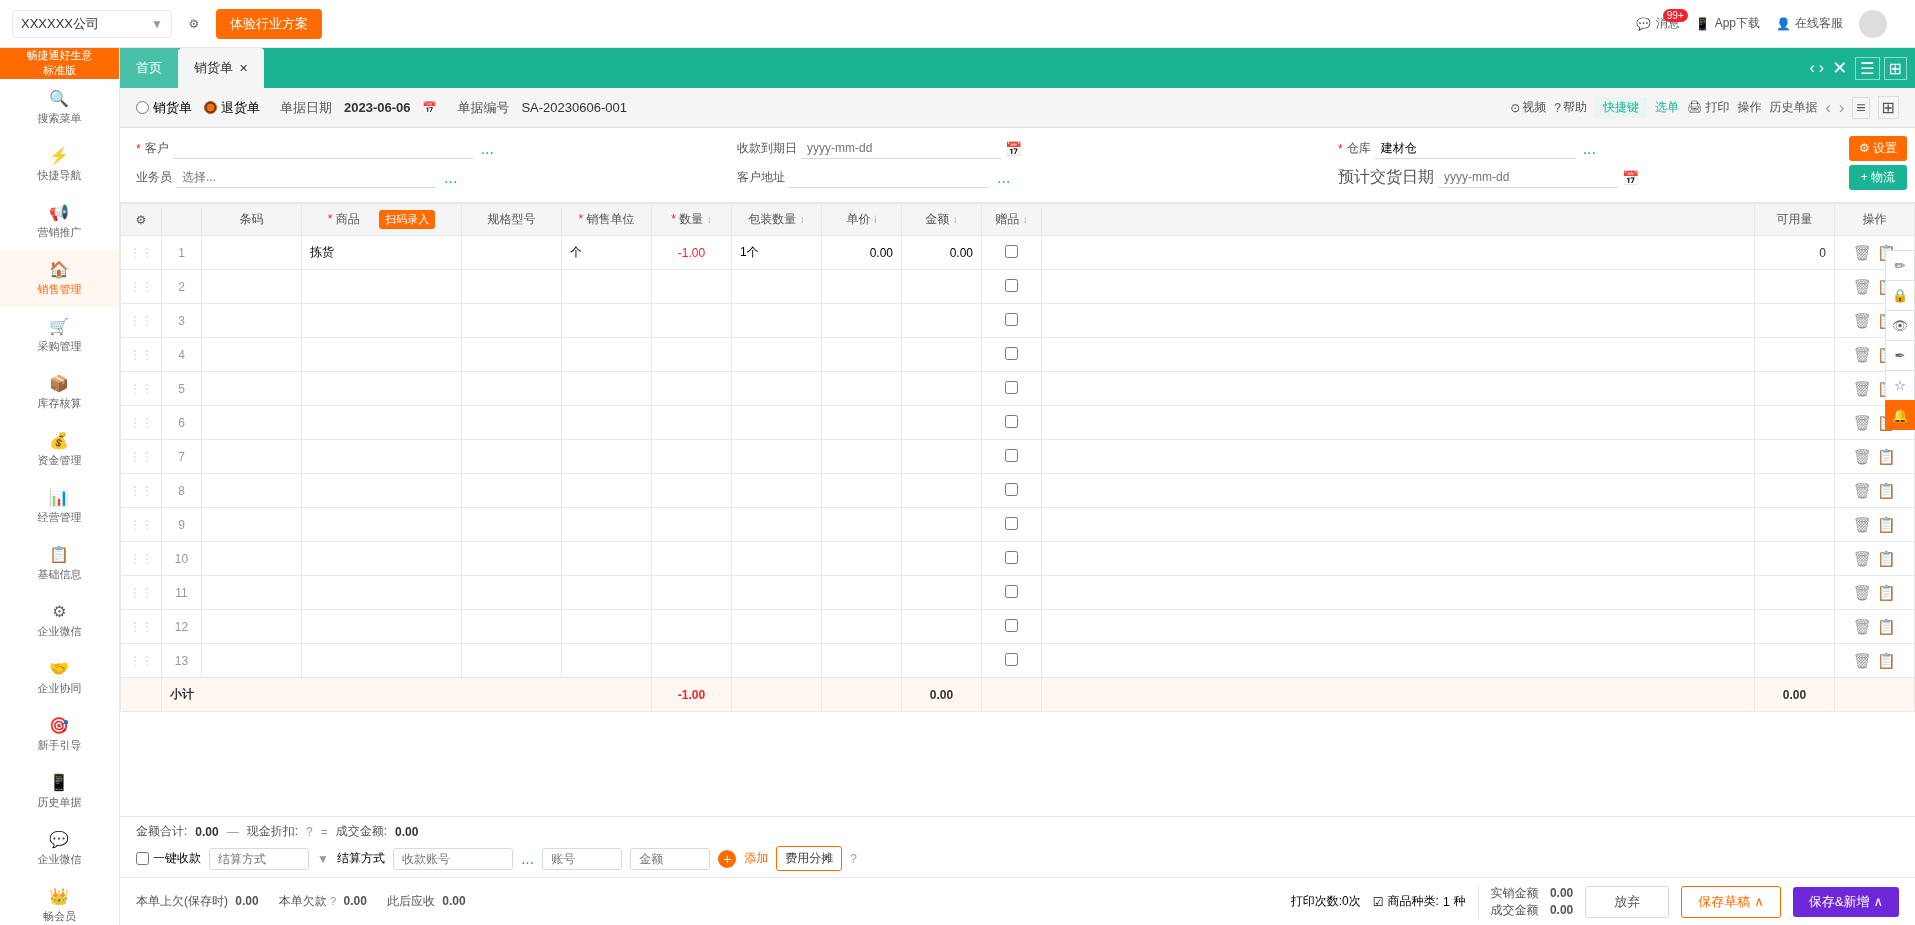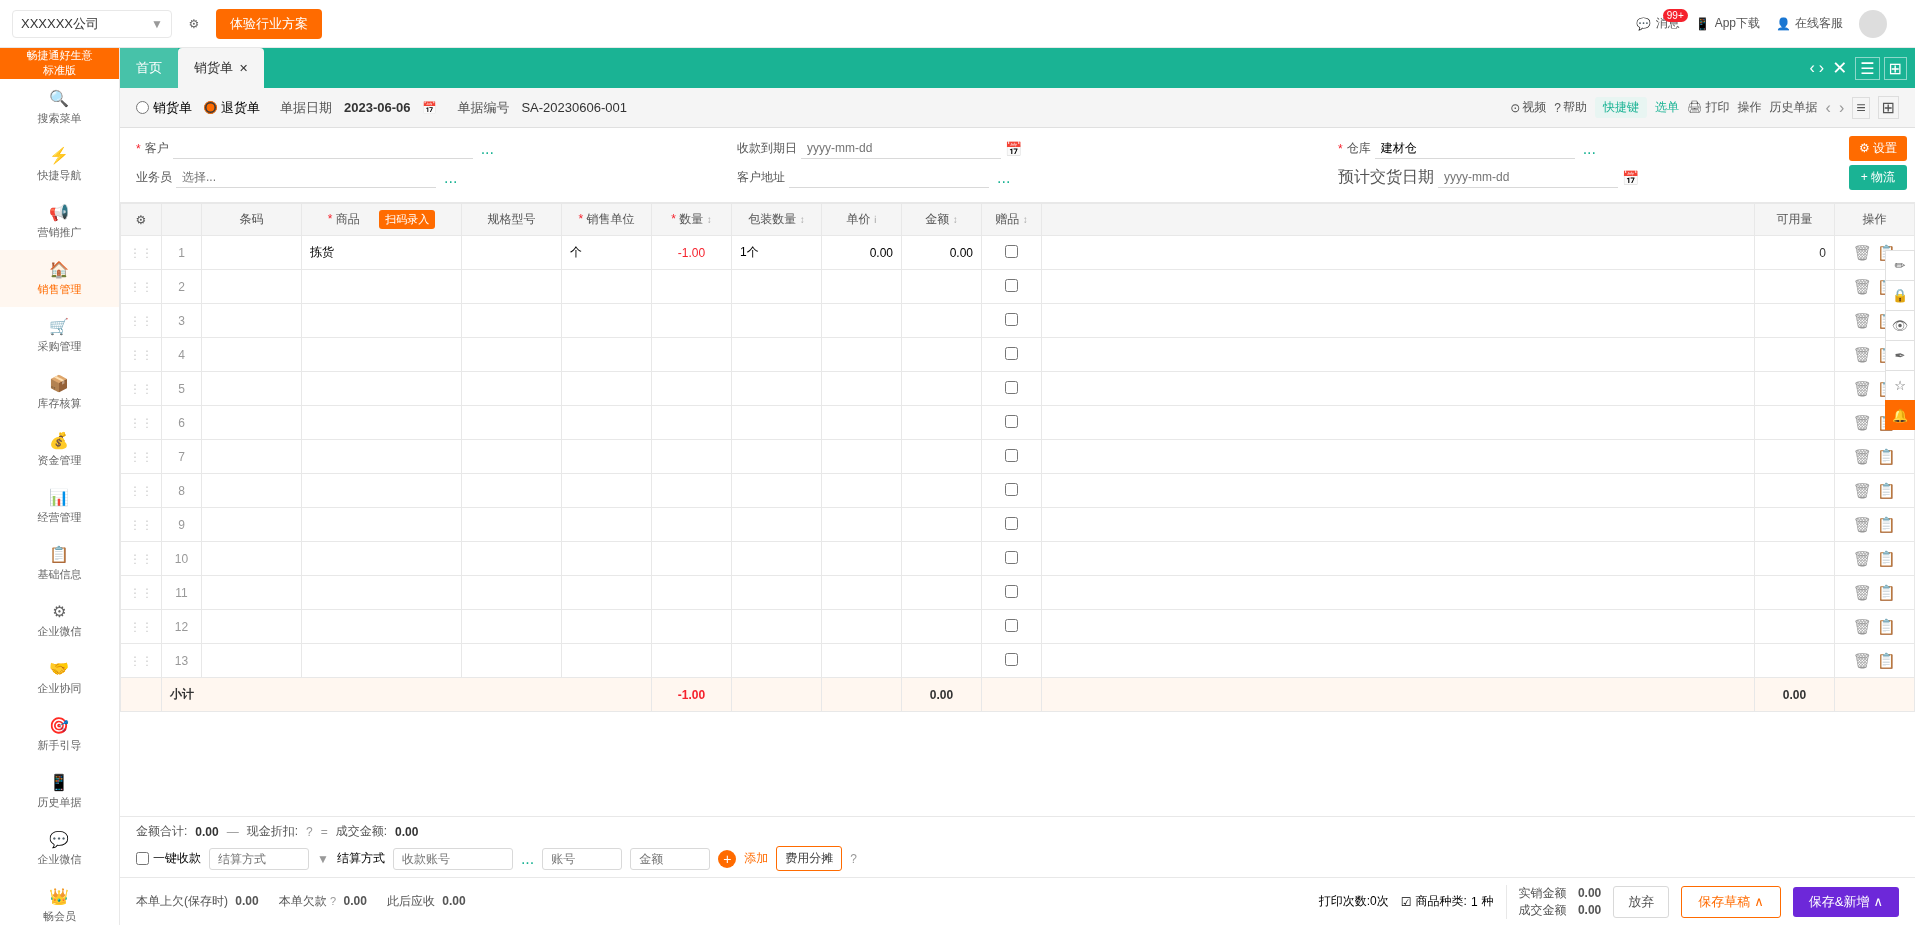--- a/index.html
+++ b/index.html
@@ -39,21 +39,21 @@
     .tab-close { margin-left: 6px; font-size: 11px; cursor: pointer; }
     .tab-home { background: rgba(255,255,255,0.2); color: #fff; }
     table { width: 100%; border-collapse: collapse; }
     table th { background: #f5f5f5; border: 1px solid #e8e8e8; padding: 6px 8px; font-size: 12px; color: #555; text-align: center; font-weight: normal; white-space: nowrap; position: sticky; top: 0; z-index: 1; }
     table td { border: 1px solid #e8e8e8; padding: 5px 8px; font-size: 12px; color: #333; text-align: center; height: 34px; }
     .subtotal-row td { background: #fff7f0; font-weight: bold; }
 
     
     .bottom-bar { height: 48px; background: #fff; border-top: 1px solid #e8e8e8; display: flex; align-items: center; padding: 0 16px; gap: 16px; flex-shrink: 0; }
     .bottom-info { display: flex; align-items: center; gap: 20px; font-size: 12px; color: #555; }
-    .btn-abandon { border: 1px solid #d9d9d9; background: #fff; border-radius: 3px; padding: 6px 14px; cursor: pointer; font-size: 13px; color: #555; }
+    .btn-abandon { border: 1px solid #d9d9d9; background: #fff; border-radius: 3px; padding: 6px 28px; cursor: pointer; font-size: 13px; color: #555; }
     .btn-save-draft { border: 1px solid #ff6b00; background: #fff; color: #ff6b00; border-radius: 3px; padding: 6px 16px; cursor: pointer; font-size: 13px; display: flex; align-items: center; gap: 4px; }
     .btn-save-new { background: #6d28d9; color: #fff; border: none; border-radius: 3px; padding: 6px 16px; cursor: pointer; font-size: 13px; display: flex; align-items: center; gap: 4px; }
 
     
     ::-webkit-scrollbar { width: 6px; height: 6px; }
     ::-webkit-scrollbar-track { background: #f1f1f1; }
     ::-webkit-scrollbar-thumb { background: #ccc; border-radius: 3px; }
   </style>
 </head>
 <body>

